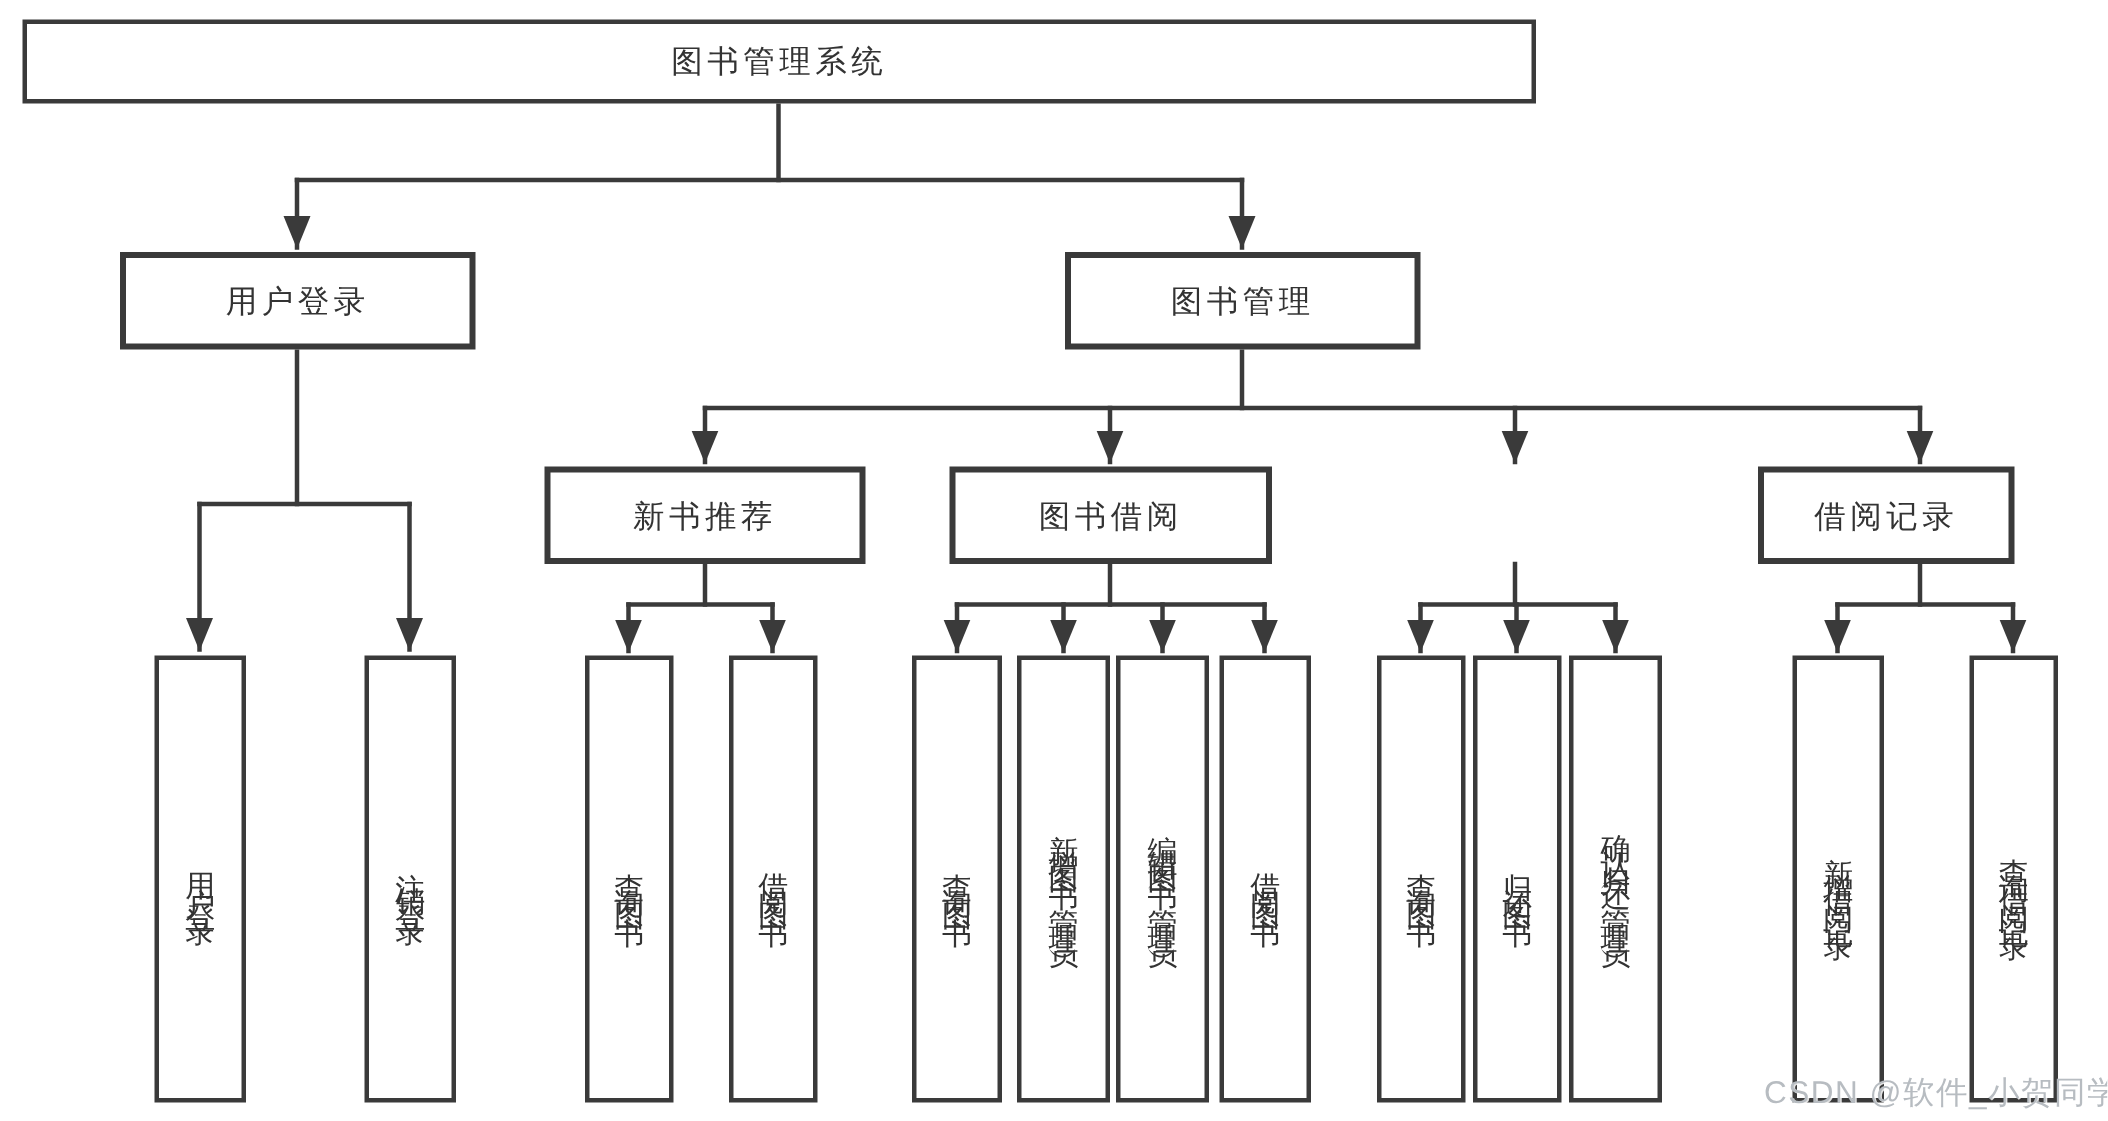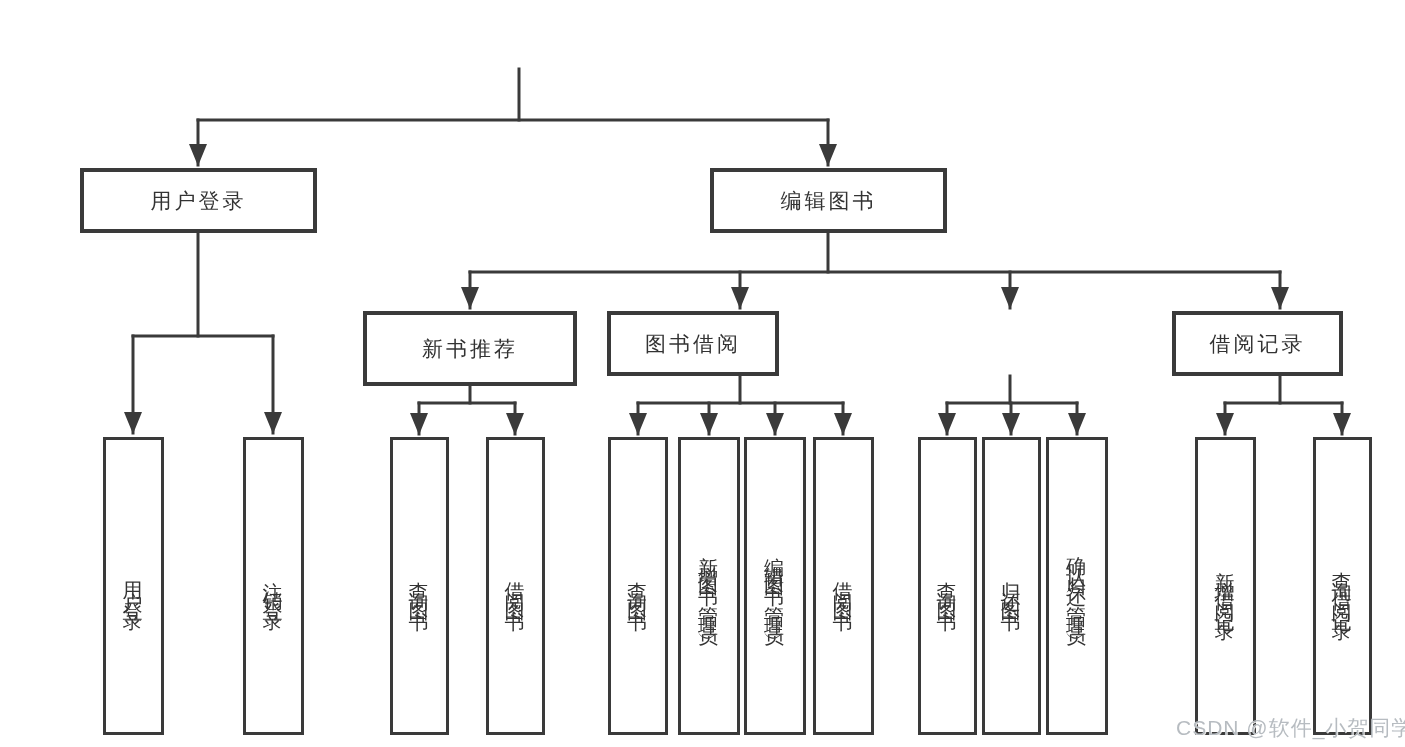--- a/index.html
+++ b/index.html
@@ -84,32 +84,35 @@
     </g>
 
     <g>
       <path class="wire" d="M1280,376 V403"></path>
       <path class="wire" d="M1225,403 H1342"></path>
       <line class="wire" x1="1225" y1="403" x2="1225" y2="434" marker-end="url(#arrow)"></line>
       <line class="wire" x1="1342" y1="403" x2="1342" y2="434" marker-end="url(#arrow)"></line>
     </g>
   </svg>
 
+  <div class="node h-node" style="left:15px;top:13px;width:1009px;height:56px;">
+    <span class="lbl">图书管理系统</span>
+  </div>
 
   <div class="node h-node mid-node" style="left:80px;top:168px;width:237px;height:65px;">
     <span class="lbl">用户登录</span>
   </div>
   <div class="node h-node mid-node" style="left:710px;top:168px;width:237px;height:65px;">
-    <span class="lbl">编辑图书</span>
+    <span class="lbl">图书管理</span>
   </div>
 
-  <div class="node h-node mid-node" style="left:363px;top:311px;width:214px;height:75px;">
+  <div class="node h-node mid-node" style="left:363px;top:311px;width:214px;height:65px;">
     <span class="lbl">新书推荐</span>
   </div>
-  <div class="node h-node mid-node" style="left:607px;top:311px;width:172px;height:65px;">
+  <div class="node h-node mid-node" style="left:633px;top:311px;width:215px;height:65px;">
     <span class="lbl">图书借阅</span>
   </div>
   <div class="node h-node mid-node" style="left:1172px;top:311px;width:171px;height:65px;">
     <span class="lbl">借阅记录</span>
   </div>
 
   <div class="node v-node" style="left:103px;top:437px;width:61px;height:298px;">
     <span class="lbl">用户登录</span>
   </div>
   <div class="node v-node" style="left:243px;top:437px;width:61px;height:298px;">

